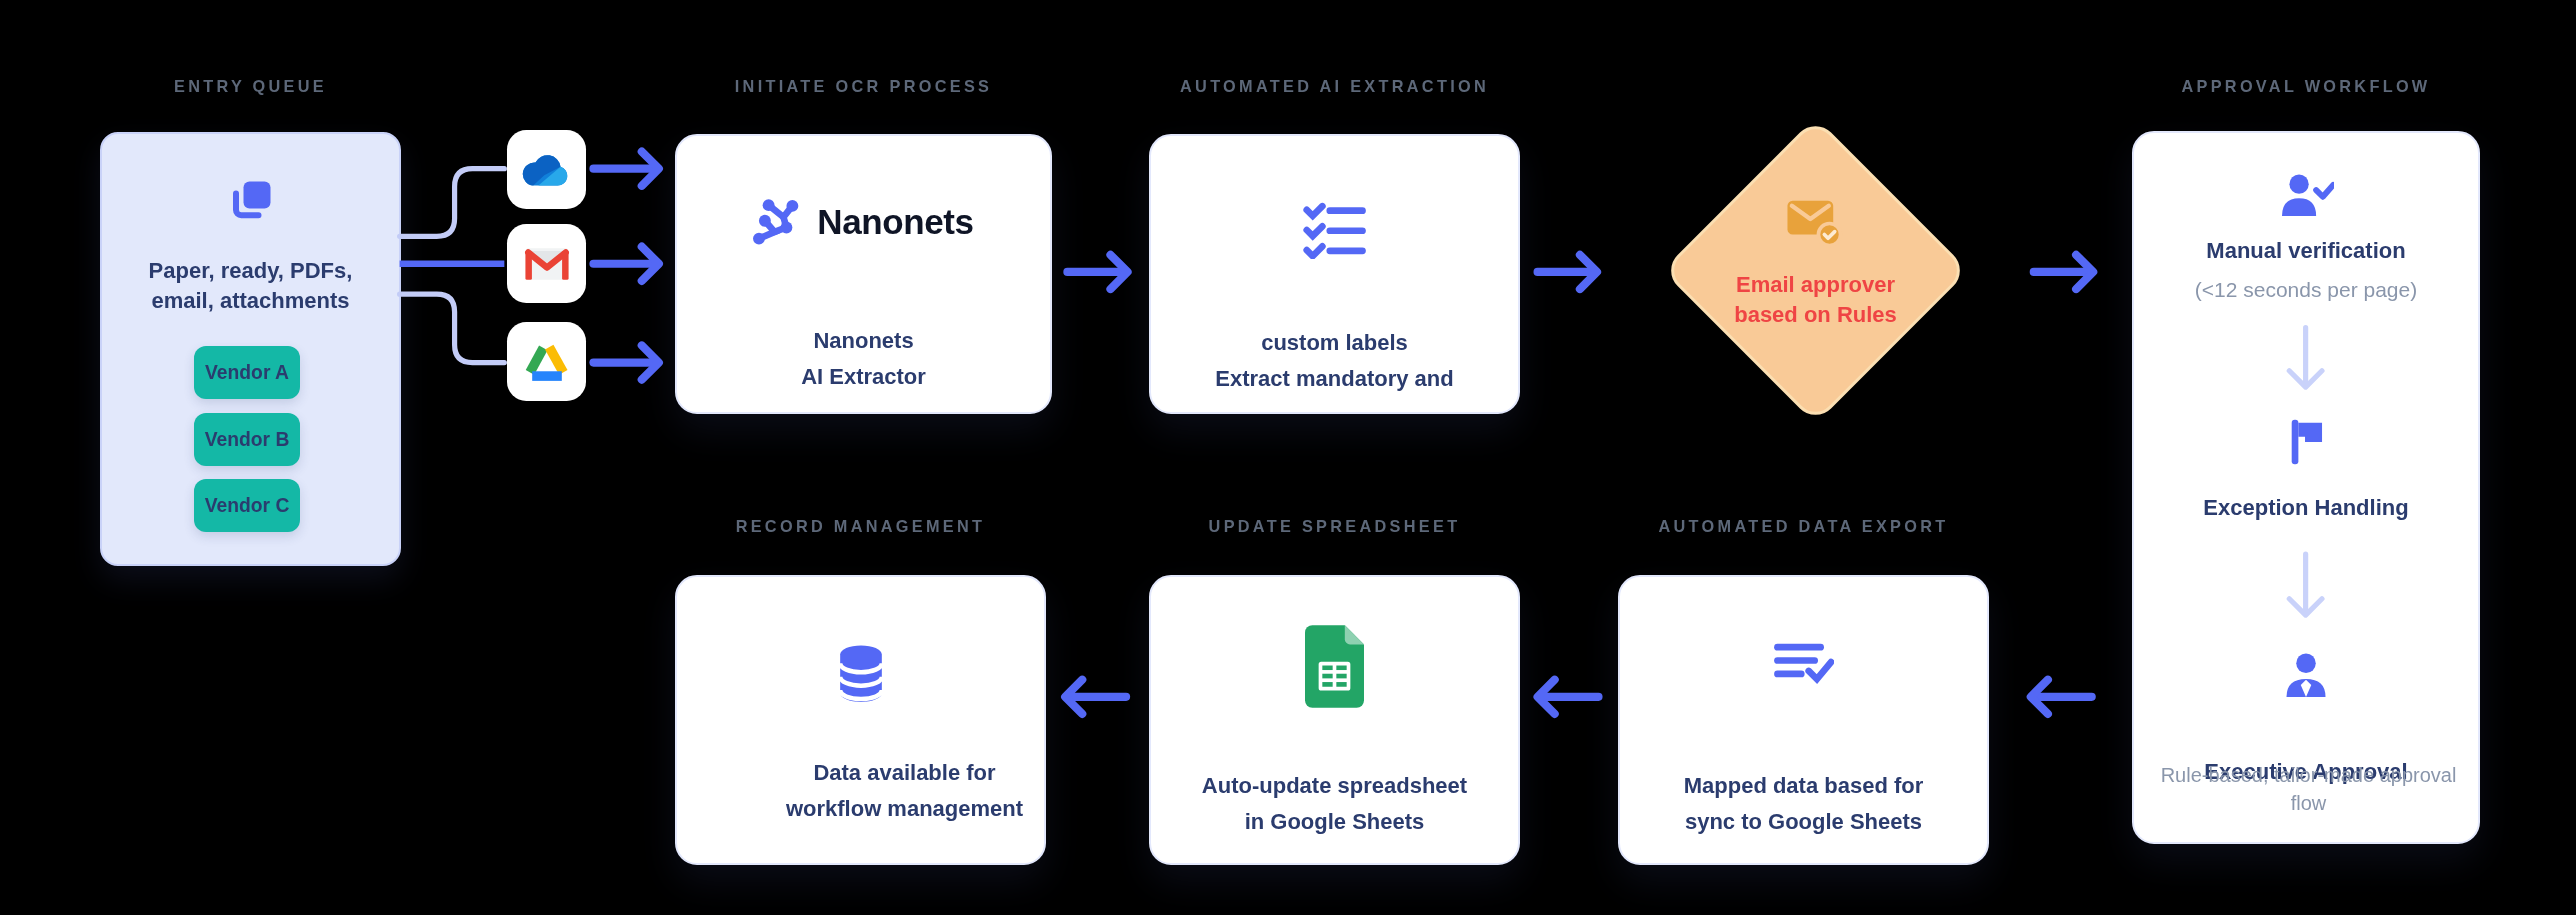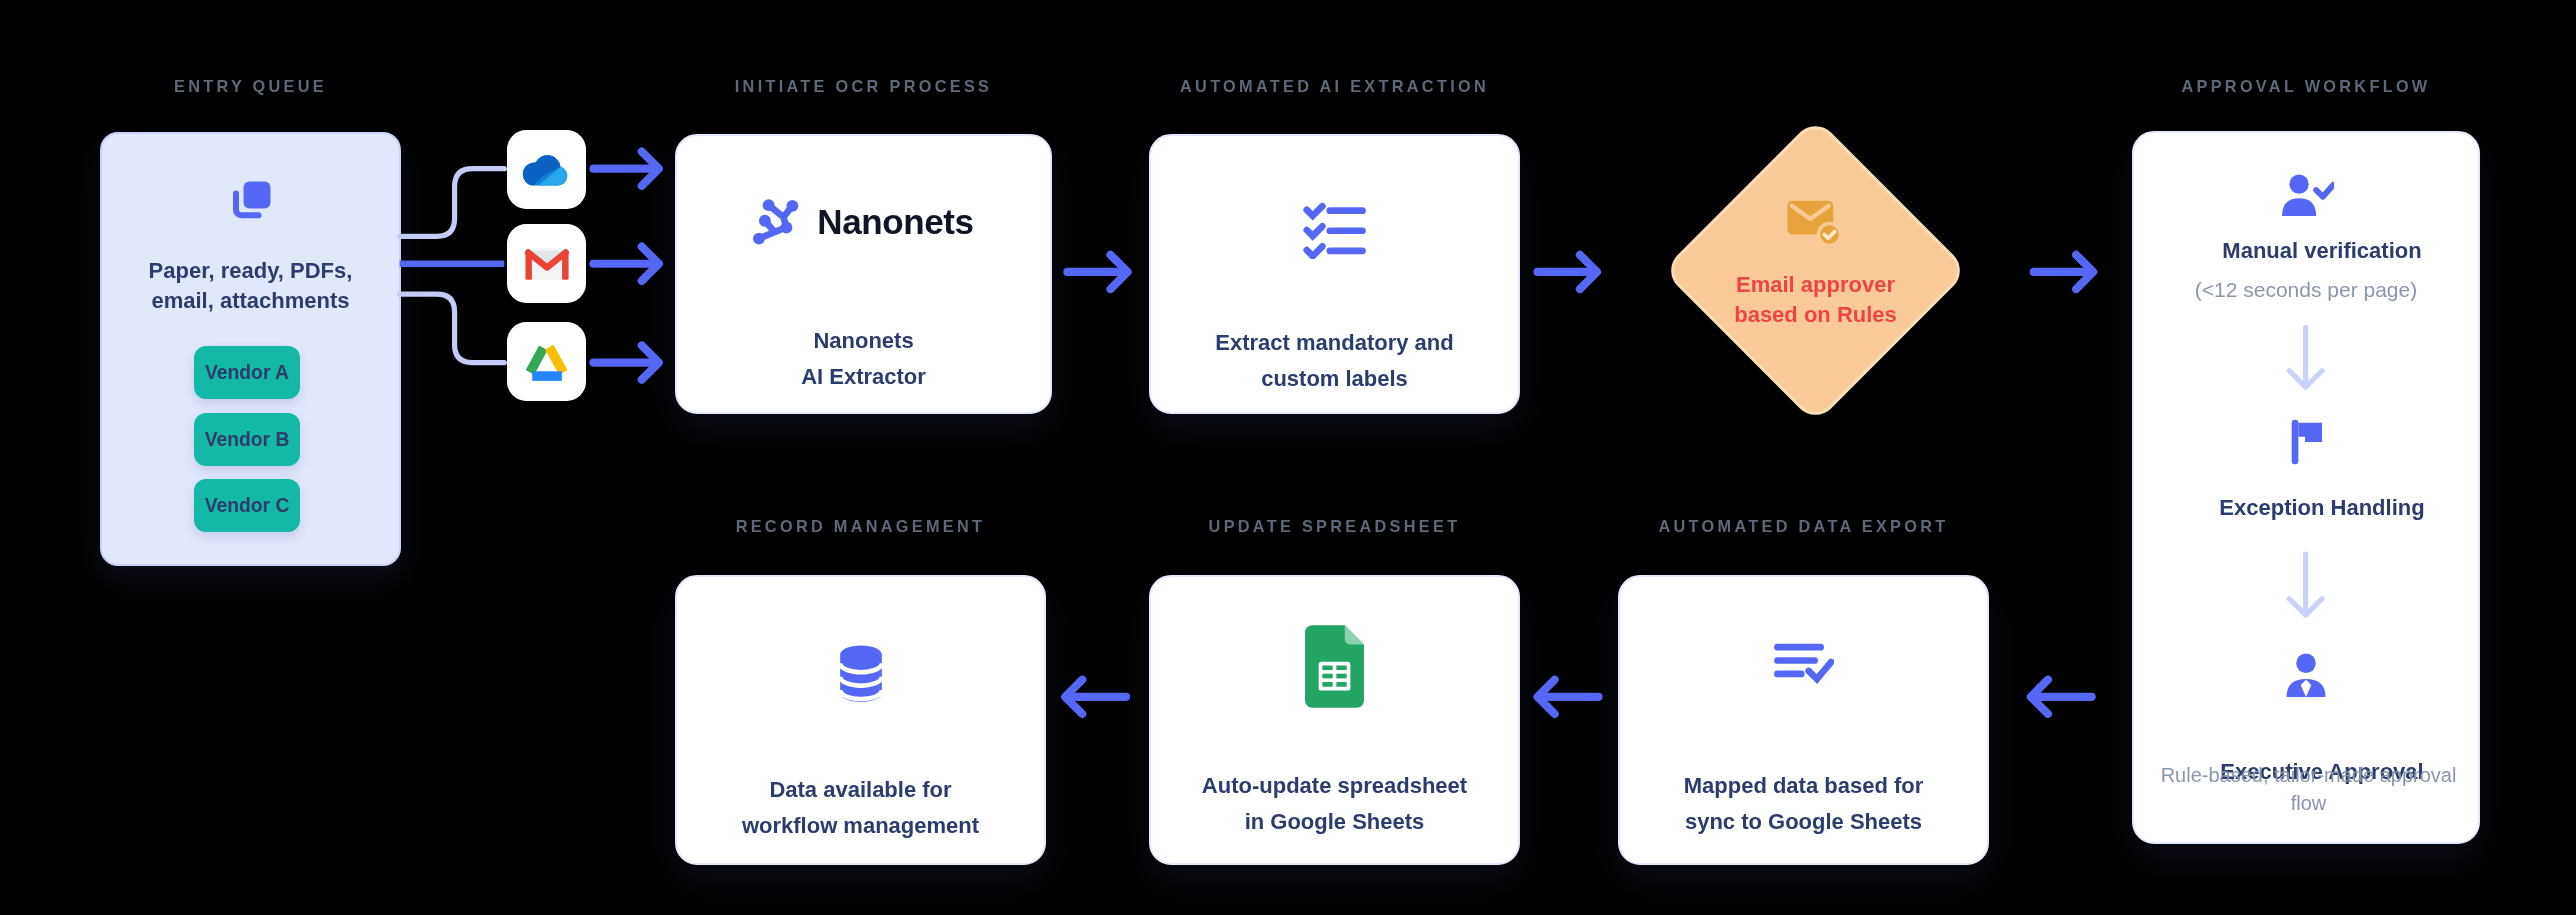--- a/index.html
+++ b/index.html
@@ -38,21 +38,21 @@
 
   
   #diamond{position:absolute;left:1707px;top:162px;width:217px;height:217px;
     background:#F9CA97;border:3.7px solid #FBDFB2;border-radius:22px;
     transform:rotate(45deg);box-sizing:border-box;}
   #diamond-content{position:absolute;left:1707px;top:162px;width:217px;height:217px;}
   #diamond-text{position:absolute;top:108px;left:-40px;width:297px;text-align:center;
     font-size:22px;font-weight:700;color:#ef4444;line-height:30px;}
 
   .step-title{position:absolute;left:0;width:100%;text-align:center;
-    font-size:22px;font-weight:700;color:#2B3C6E;margin-left:16px;}
+    font-size:22px;font-weight:700;color:#2B3C6E;}
   .centered-icon{position:absolute;left:0;width:100%;display:flex;justify-content:center;}
 
   #overlay{position:absolute;left:0;top:0;pointer-events:none;}
 </style>
 </head>
 <body>
 
 <div id="canvas">
 
   <div class="stage-label" style="left:100px;top:77px;width:301px;">ENTRY QUEUE</div>
@@ -135,22 +135,22 @@
           <path d="M5 12 l8 8 l13 -13"></path>
             <line x1="36" y1="13" x2="80" y2="13"></line>
           <path d="M5 39 l8 8 l13 -13"></path>
             <line x1="36" y1="40" x2="80" y2="40"></line>
           <path d="M5 66 l8 8 l13 -13"></path>
             <line x1="36" y1="67" x2="80" y2="67"></line>
         </g>
       </svg>
     </div>
     <div class="card-text" style="top:189px;">
+      <div>custom labels</div>
       <div>Extract mandatory and</div>
-      <div>custom labels</div>
     </div>
   </div>
 
   <div id="diamond"></div>
   <div id="diamond-content">
     <div class="centered-icon" style="top:37px;">
       <svg width="59" height="49" viewBox="0 0 80 66">
         <rect x="2" y="2" width="62" height="46" rx="7" fill="#E8A23B"></rect>
         <path d="M8 9 L33 27 L58 9" fill="none" stroke="#F9CA97" stroke-width="6" stroke-linecap="round" stroke-linejoin="round"></path>
         <circle cx="59" cy="48" r="15" fill="#E8A23B" stroke="#F9CA97" stroke-width="5"></circle>
@@ -197,21 +197,21 @@
     <div class="centered-icon" style="top:67px;">
       <svg width="48" height="61" viewBox="0 0 64 82">
         <path d="M4 14 c0 -6.6 12.5 -12 28 -12 s28 5.4 28 12 v52 c0 6.6 -12.5 12 -28 12 s-28 -5.4 -28 -12 z" fill="#5468F5"></path>
         <g stroke="#ffffff" stroke-width="6" fill="none">
           <path d="M4 26 c0 6.6 12.5 12 28 12 s28 -5.4 28 -12"></path>
           <path d="M4 44 c0 6.6 12.5 12 28 12 s28 -5.4 28 -12"></path>
           <path d="M4 62 c0 6.6 12.5 12 28 12 s28 -5.4 28 -12"></path>
         </g>
       </svg>
     </div>
-    <div class="card-text" style="top:195px;">
+    <div class="card-text" style="top:178px;margin-left:44px;">
       <div>Data available for</div>
       <div>workflow management</div>
     </div>
   </div>
 
   <div class="card" style="left:1149px;top:575px;width:371px;height:290px;">
     <div class="centered-icon" style="top:48px;">
       <svg width="59" height="83" viewBox="0 0 80 112">
         <path d="M10 0 h44 l26 26 v76 a10 10 0 0 1 -10 10 H10 a10 10 0 0 1 -10 -10 V10 a10 10 0 0 1 10 -10 z" fill="#23A566"></path>
         <path d="M54 0 l26 26 h-19 a7 7 0 0 1 -7 -7 z" fill="#8ED1B1"></path>

